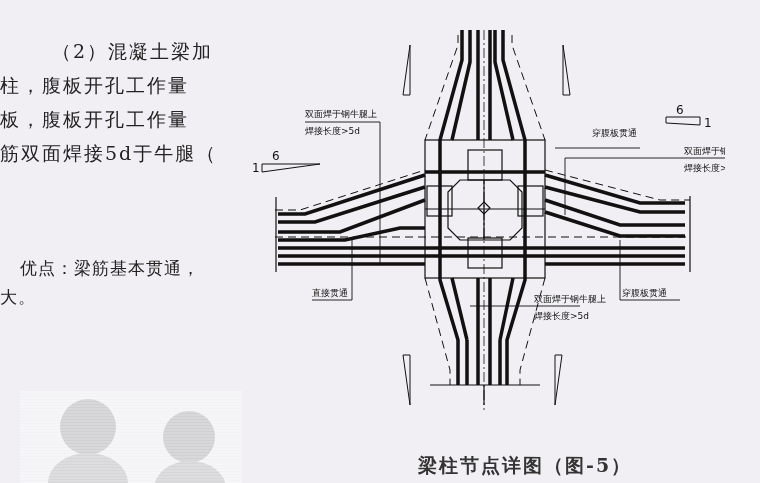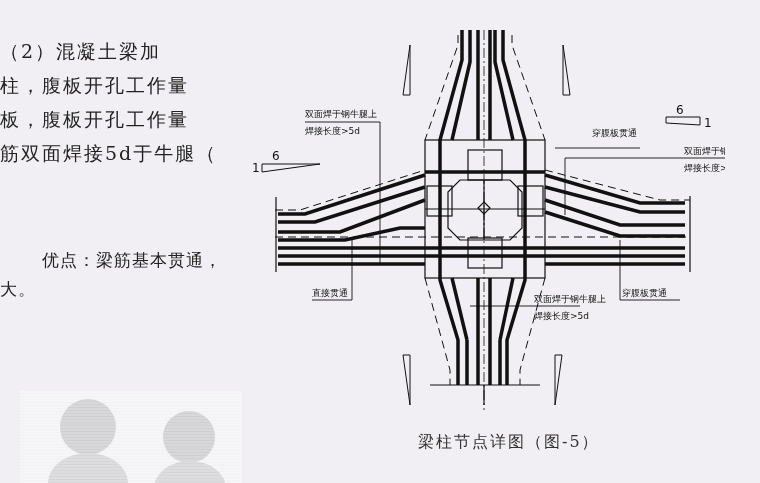--- a/index.html
+++ b/index.html
@@ -7,40 +7,40 @@
       width: 760px; height: 483px; overflow: hidden;
       background: #f1eff3; position: relative;
       font-family: "DejaVu Serif", "Liberation Serif", serif;
       color: #222;
     }
     .text-block {
       position: absolute; left: 0; top: 34px; width: 250px;
       font-size: 19px; line-height: 34px; letter-spacing: 2px;
     }
     .text-block p { margin: 0; }
-    .indent { }
+    .indent { padding-left: 52px; }
     .pros {
       position: absolute; left: 0; top: 246px; width: 255px;
       font-size: 17px; line-height: 29px; letter-spacing: 1px;
     }
     .pros p { margin: 0; }
-    .pros .indent { padding-left: 42px; }
+    .pros .indent { padding-left: 20px; margin-top: 8px; }
     .photo {
       position: absolute; left: 20px; top: 391px; width: 222px; height: 92px;
       background: repeating-linear-gradient(180deg, #f6f5f7 0px, #f6f5f7 2px, #eeedf0 3px);
       overflow: hidden;
     }
     .head { position: absolute; border-radius: 50%;
       background: repeating-linear-gradient(180deg, #d8d7da 0px, #d8d7da 2px, #c7c6c9 3px); }
     .body-shape { position: absolute; border-radius: 50% 50% 0 0;
       background: repeating-linear-gradient(180deg, #dddcdf 0px, #dddcdf 2px, #cfced1 3px); }
     .drawing { position: absolute; left: 245px; top: 30px; }
     .caption {
-      position: absolute; left: 418px; top: 432px;
-      font-size: 16px; letter-spacing: 2px; color: #333;
+      position: absolute; left: 418px; top: 453px;
+      font-size: 19px; letter-spacing: 2px; color: #333; font-weight: bold;
     }
     .cad-label { font-family: "DejaVu Sans", sans-serif; font-size: 9px; fill: #111; }
     .cad-num { font-family: "DejaVu Sans", sans-serif; font-size: 12px; fill: #111; }
   </style>
 </head>
 <body>
 
 <div class="text-block">
   <p class="indent">（2）混凝土梁加</p>
   <p>柱，腹板开孔工作量</p>

